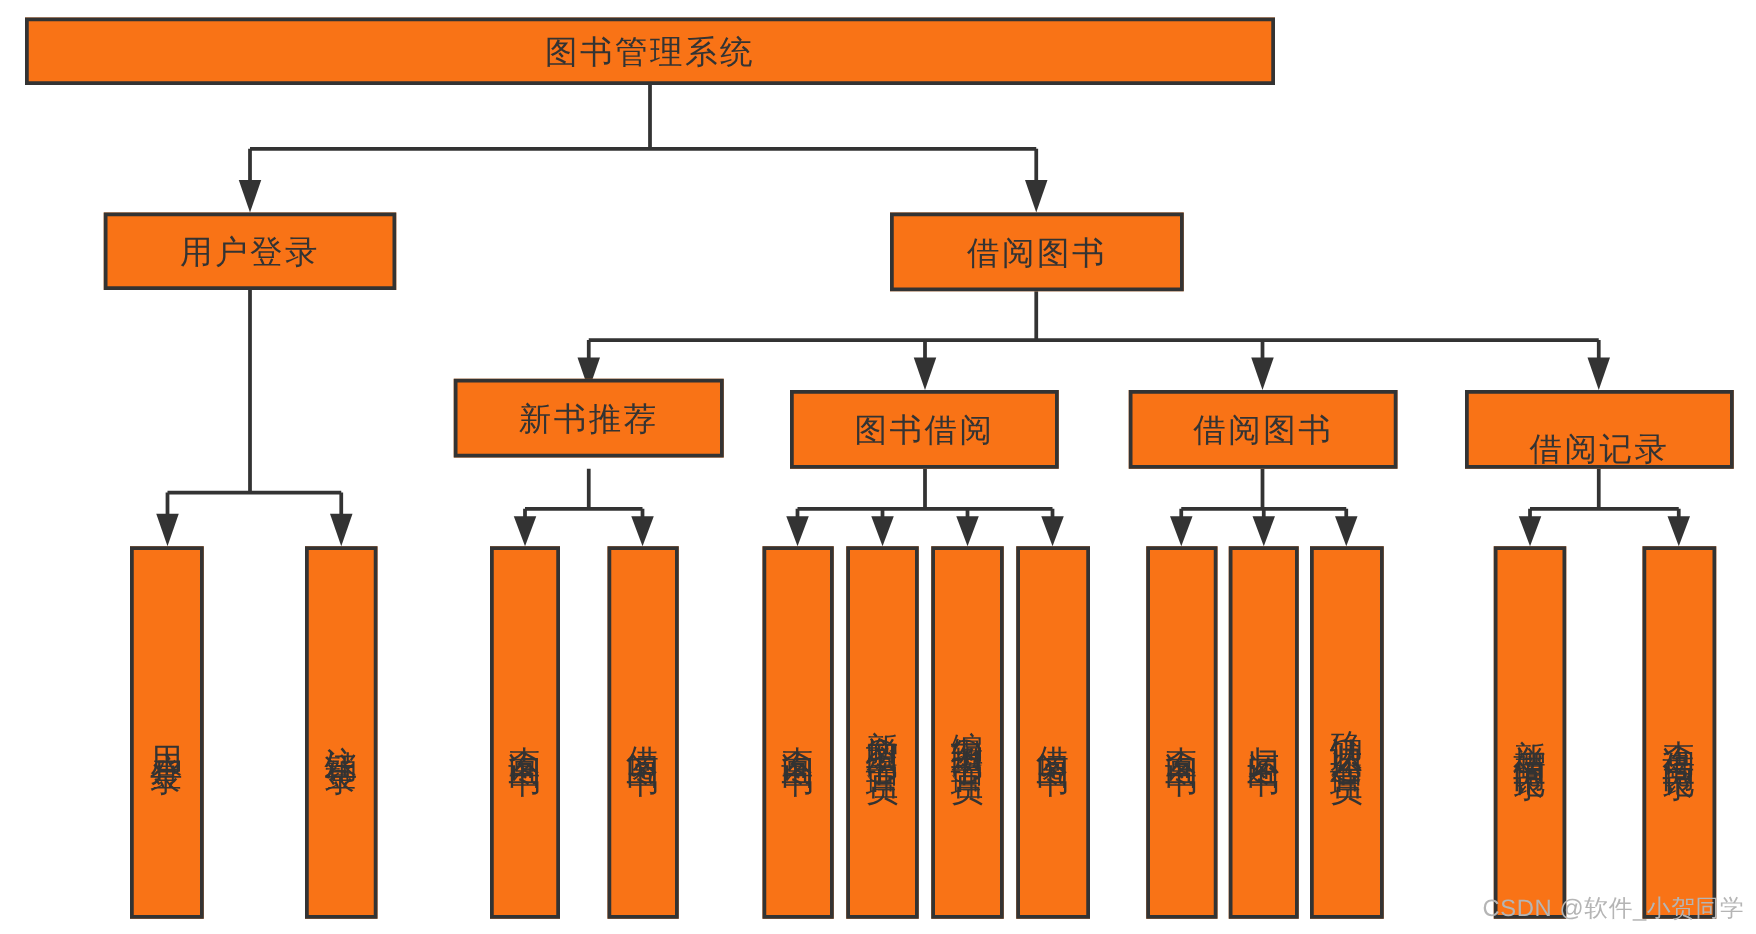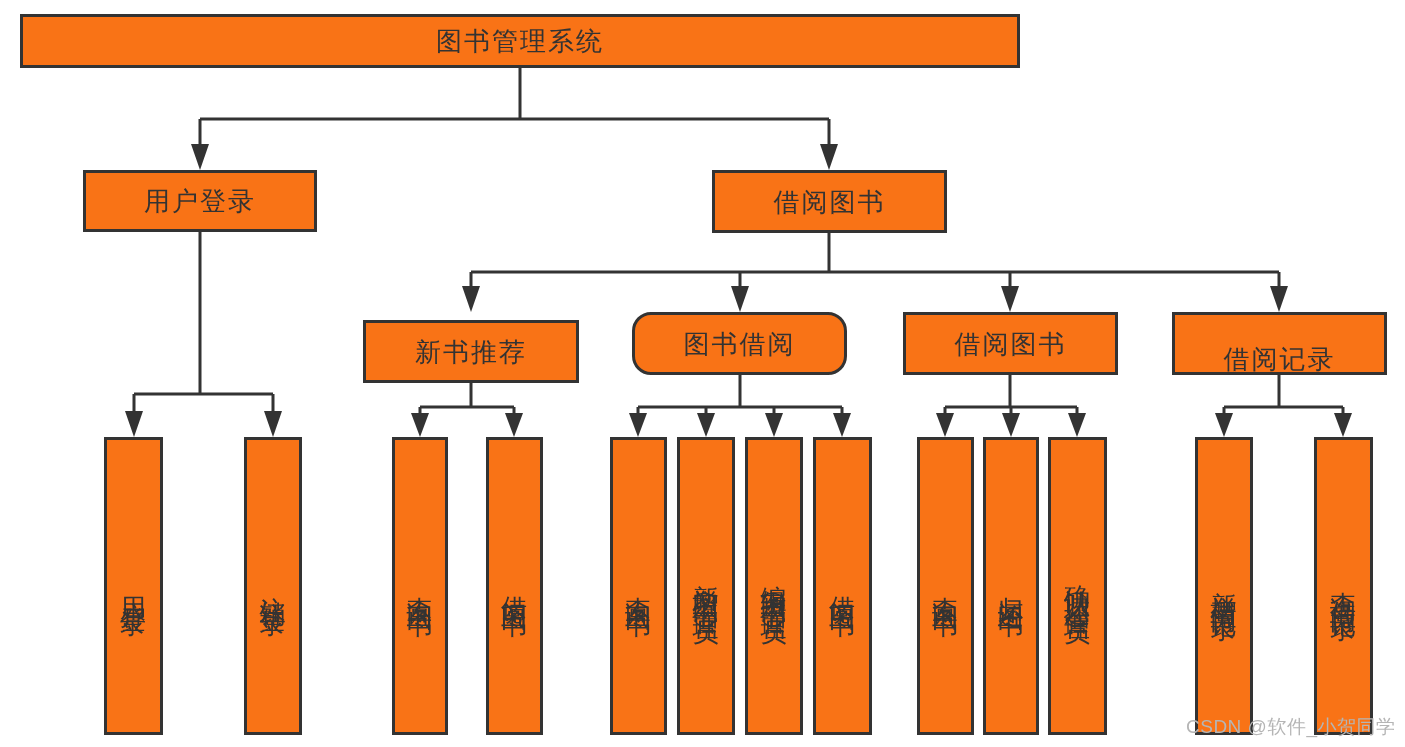--- a/index.html
+++ b/index.html
@@ -121,24 +121,24 @@
     <span>图书管理系统</span>
   </div>
 
   <div class="node" style="left:83px; top:170px; width:234px; height:62px;">
     <span>用户登录</span>
   </div>
   <div class="node" style="left:712px; top:170px; width:235px; height:63px;">
     <span>借阅图书</span>
   </div>
 
-  <div class="node" style="left:363px; top:320px; width:216px; height:63px;">
+  <div class="node" style="left:363px; top:303px; width:216px; height:63px;">
     <span>新书推荐</span>
   </div>
-  <div class="node" style="left:632px; top:312px; width:215px; height:63px;border-radius:19px;">
+  <div class="node" style="left:632px; top:312px; width:215px; height:63px;">
     <span>图书借阅</span>
   </div>
   <div class="node" style="left:903px; top:312px; width:215px; height:63px;">
     <span>借阅图书</span>
   </div>
   <div class="node" style="left:1172px; top:312px; width:215px; height:63px;align-items:flex-end;">
     <span>借阅记录</span>
   </div>
 
   <div class="node leaf" style="left:104px; width:59px;">

